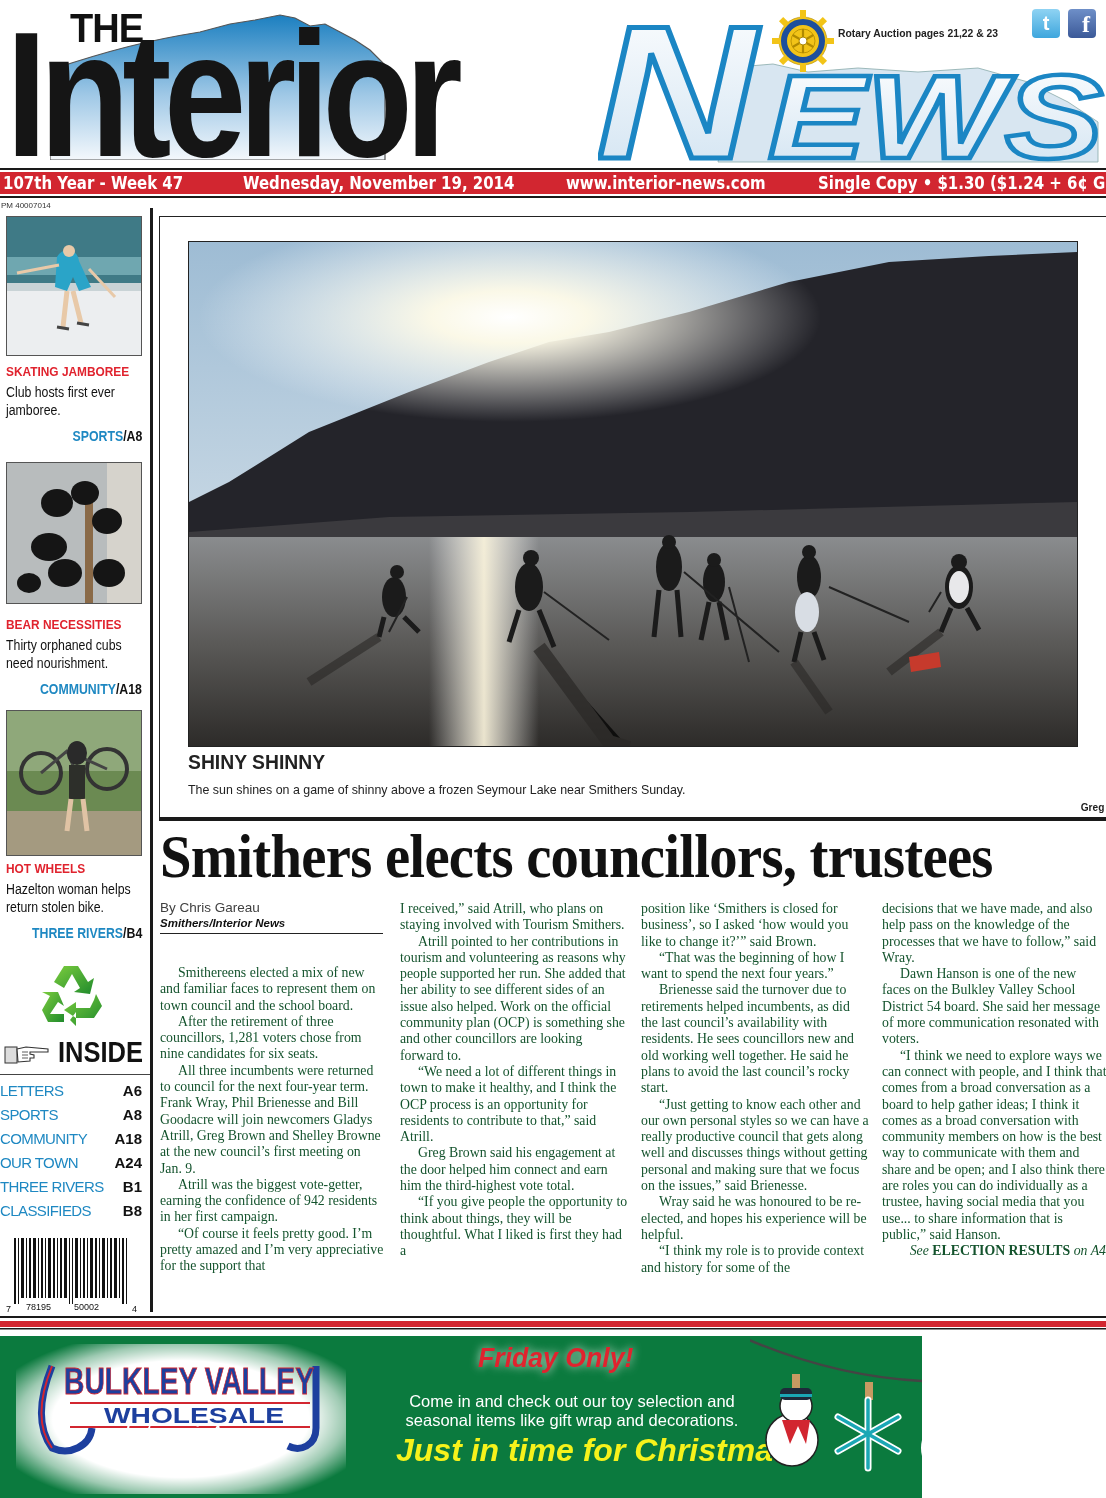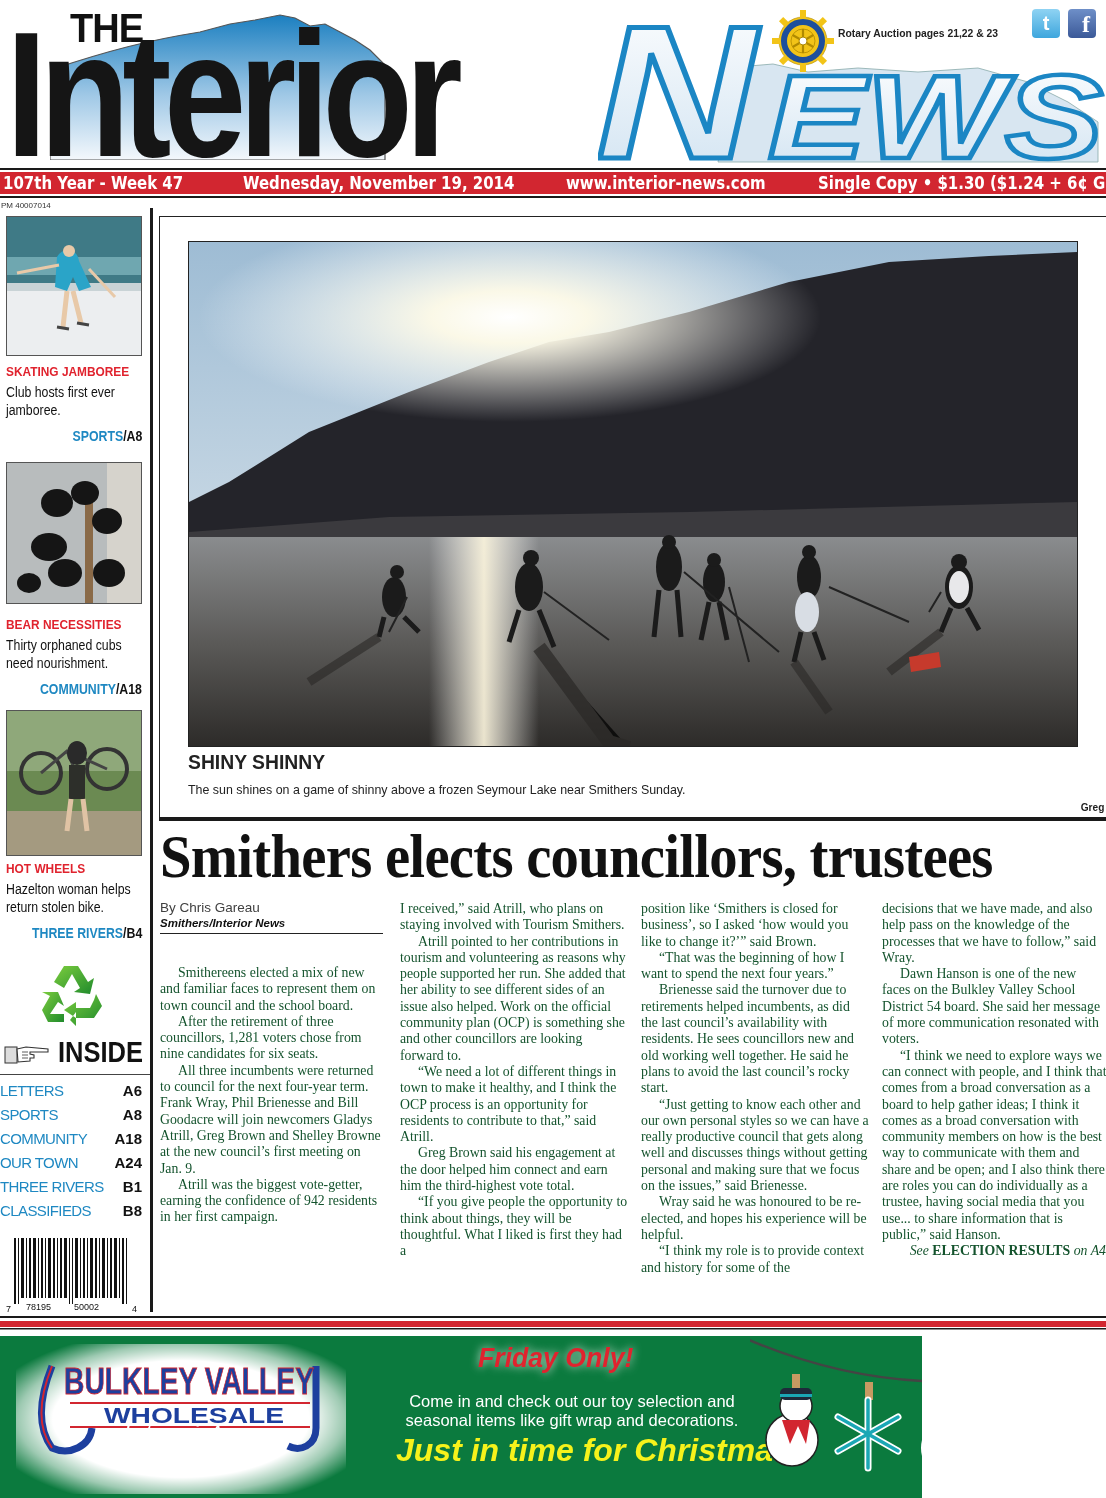--- a/index.html
+++ b/index.html
@@ -361,20 +361,21 @@
   <div class="byline">
     <div class="byline-name">By Chris Gareau</div>
     <div class="byline-source">Smithers/Interior News</div>
   </div>
 
   <div class="col col1">
     <p>Smithereens elected a mix of new and familiar faces to represent them on town council and the school board.</p>
     <p>After the retirement of three councillors, 1,281 voters chose from nine candidates for six seats.</p>
     <p>All three incumbents were returned to council for the next four-year term. Frank Wray, Phil Brienesse and Bill Goodacre will join newcomers Gladys Atrill, Greg Brown and Shelley Browne at the new council’s first meeting on Jan. 9.</p>
     <p>Atrill was the biggest vote-getter, earning the confidence of 942 residents in her first campaign.</p>
+    <p>“Of course it feels pretty good. I’m pretty amazed and I’m very appreciative for the support that</p>
   </div>
   <div class="col col2">
     <p class="noindent">I received,” said Atrill, who plans on staying involved with Tourism Smithers.</p>
     <p>Atrill pointed to her contributions in tourism and volunteering as reasons why people supported her run. She added that her ability to see different sides of an issue also helped. Work on the official community plan (OCP) is something she and other councillors are looking forward to.</p>
     <p>“We need a lot of different things in town to make it healthy, and I think the OCP process is an opportunity for residents to contribute to that,” said Atrill.</p>
     <p>Greg Brown said his engagement at the door helped him connect and earn him the third-highest vote total.</p>
     <p>“If you give people the opportunity to think about things, they will be thoughtful. What I liked is first they had a</p>
   </div>
   <div class="col col3">
     <p class="noindent">position like ‘Smithers is closed for business’, so I asked ‘how would you like to change it?’” said Brown.</p>

